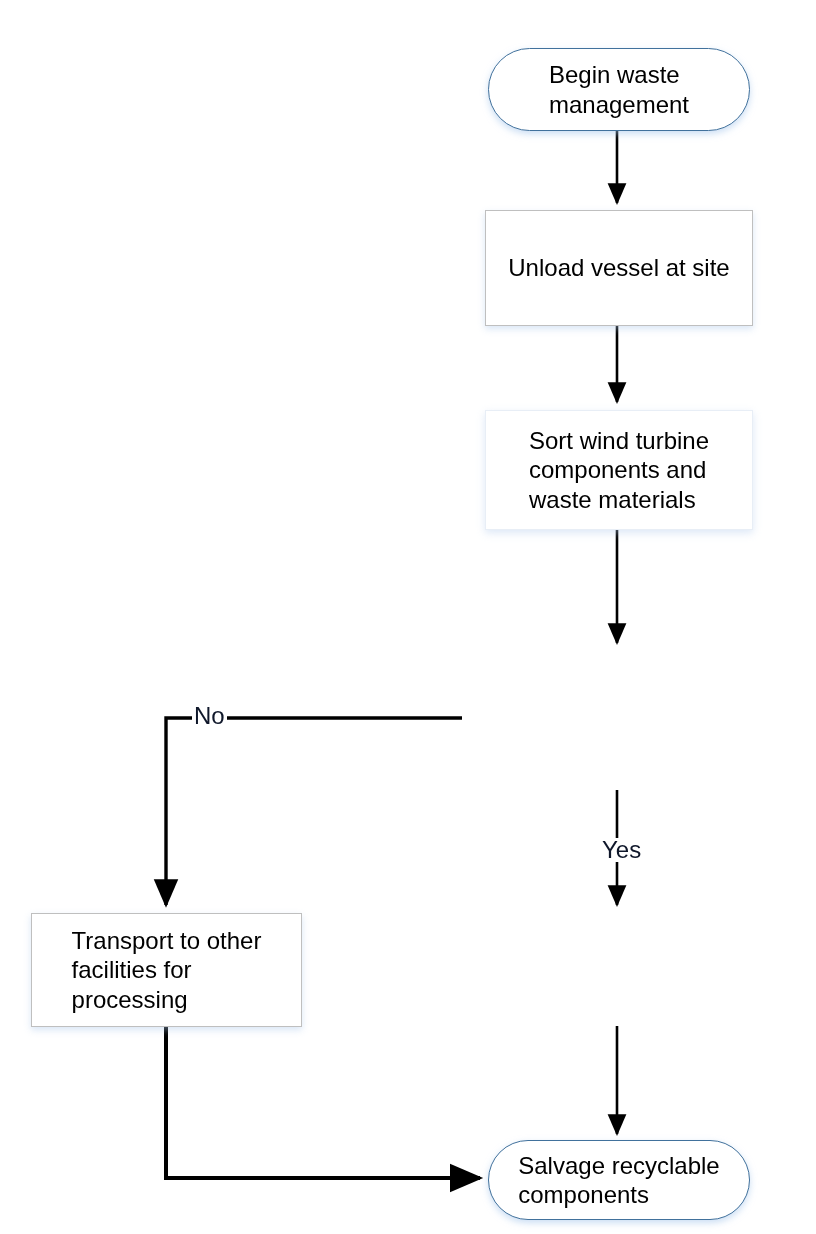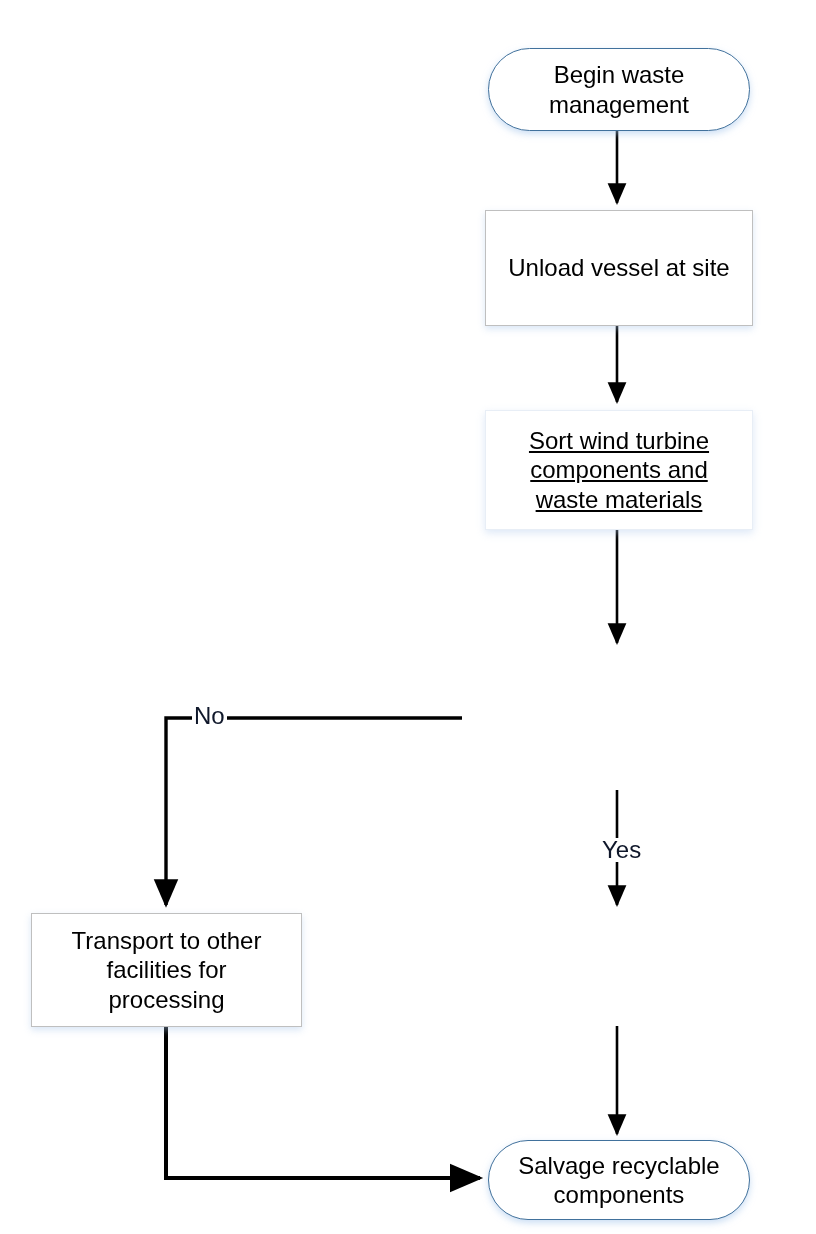--- a/index.html
+++ b/index.html
@@ -24,21 +24,21 @@
     top: 0;
     width: 816px;
     height: 1234px;
   }
   .node {
     position: absolute;
     box-sizing: border-box;
     display: flex;
     align-items: center;
     justify-content: center;
-    text-align: center;
+    text-align: left;
     color: #000000;
     font-size: 24px;
     line-height: 1.22;
     z-index: 2;
   }
   .node-terminal {
     background: #ffffff;
     border: 1.6px solid #41719C;
     border-radius: 999px;
     box-shadow: 0 3px 7px rgba(160,195,235,0.55);
@@ -114,21 +114,21 @@
 
   <div class="node node-terminal" style="left:488px; top:48px; width:262px; height:83px;">
     <span class="label">Begin waste
 management</span>
   </div>
 
   <div class="node node-process" style="left:485px; top:210px; width:268px; height:116px;">
     <span class="label">Unload vessel at site</span>
   </div>
 
-  <div class="node node-process-faint" style="left:485px; top:410px; width:268px; height:120px;text-decoration:underline;">
+  <div class="node node-process-faint" style="left:485px; top:410px; width:268px; height:120px;">
     <span class="label">Sort wind turbine
 components and
 waste materials</span>
   </div>
 
 
   <div class="edge-label" style="left:192px; top:704px;">No</div>
 
   <div class="edge-label" style="left:600px; top:838px;">Yes</div>
 

